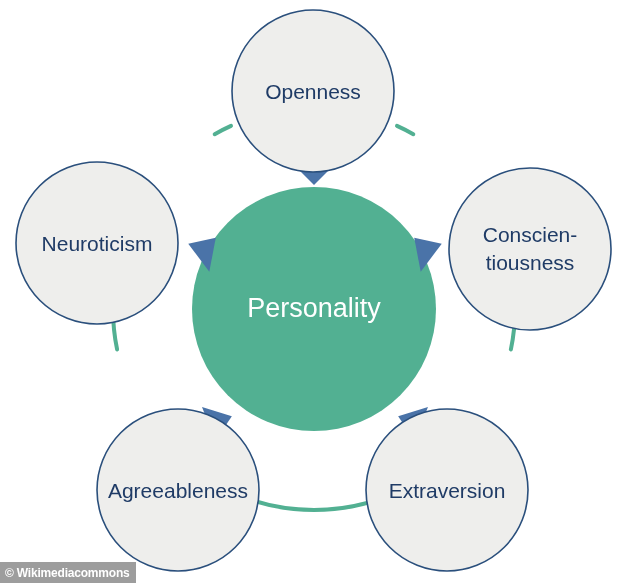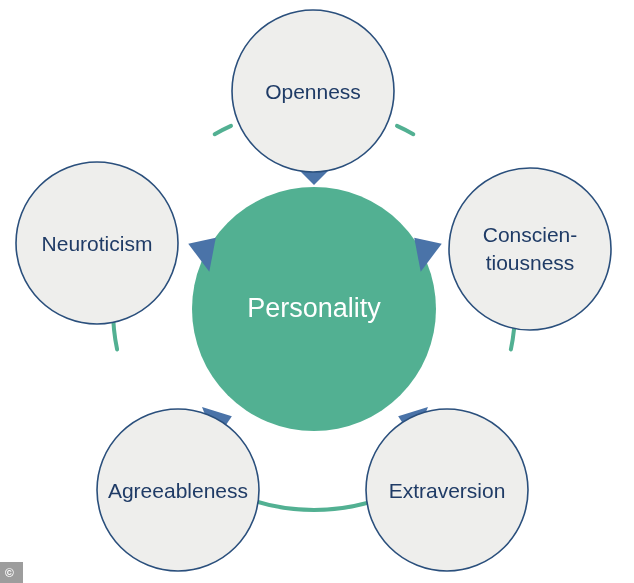--- a/index.html
+++ b/index.html
@@ -107,16 +107,16 @@
     </g>
 
     <g>
       <circle cx="97" cy="243" r="81" fill="#eeeeec" stroke="#2a4f7c" stroke-width="1.6"></circle>
       <text class="node-label" x="97" y="245">Neuroticism</text>
     </g>
 
   </svg>
 
   <div class="watermark">
-    <span>©</span>&nbsp;
+    <span>©</span>&nbsp;<span>Wikimediacommons</span>
   </div>
 
 </div>
 
 </body></html>

